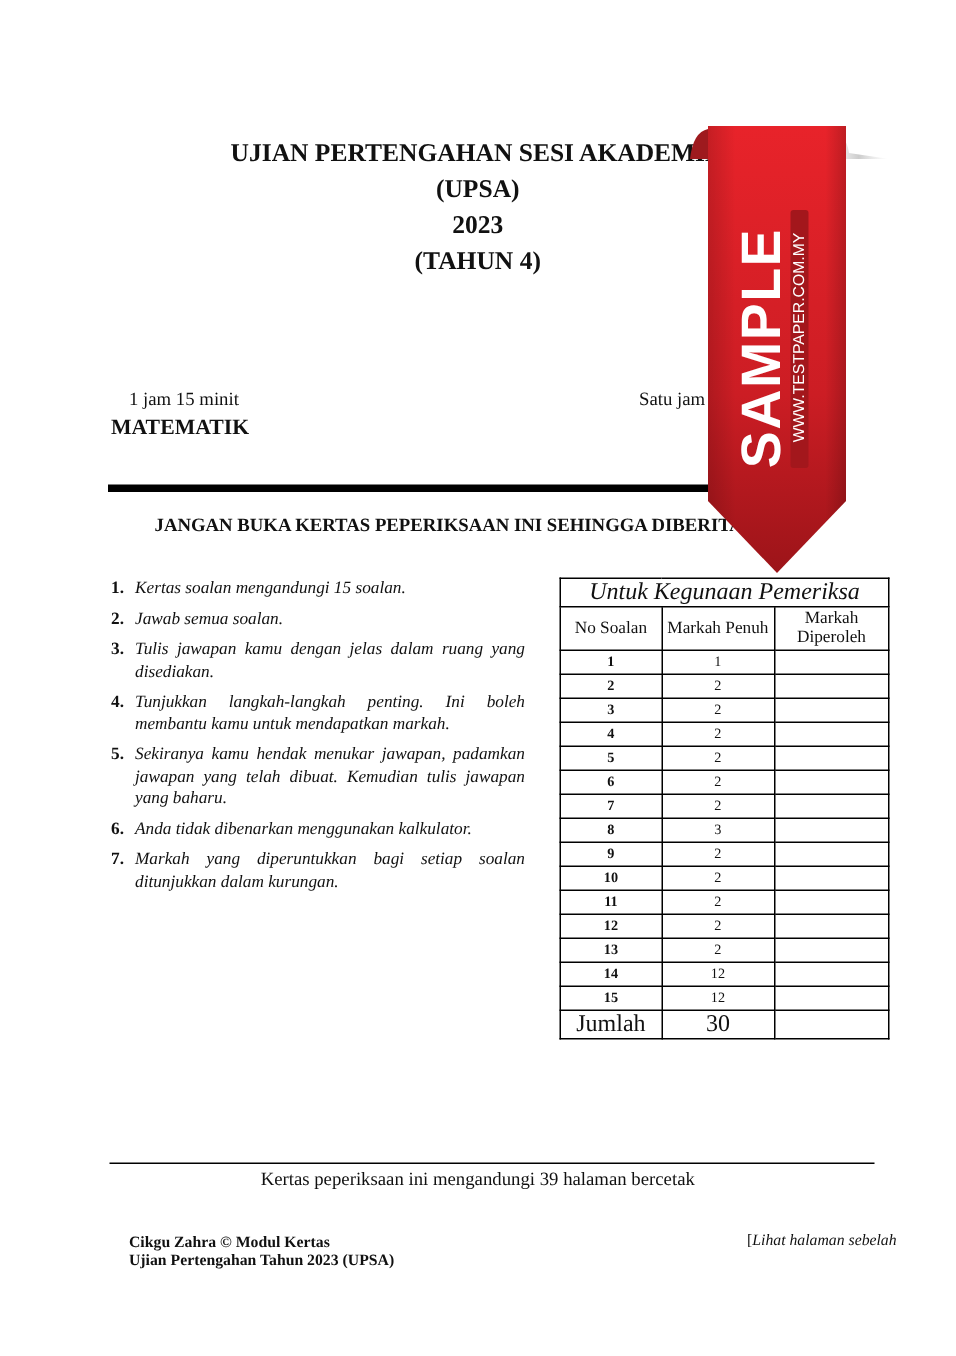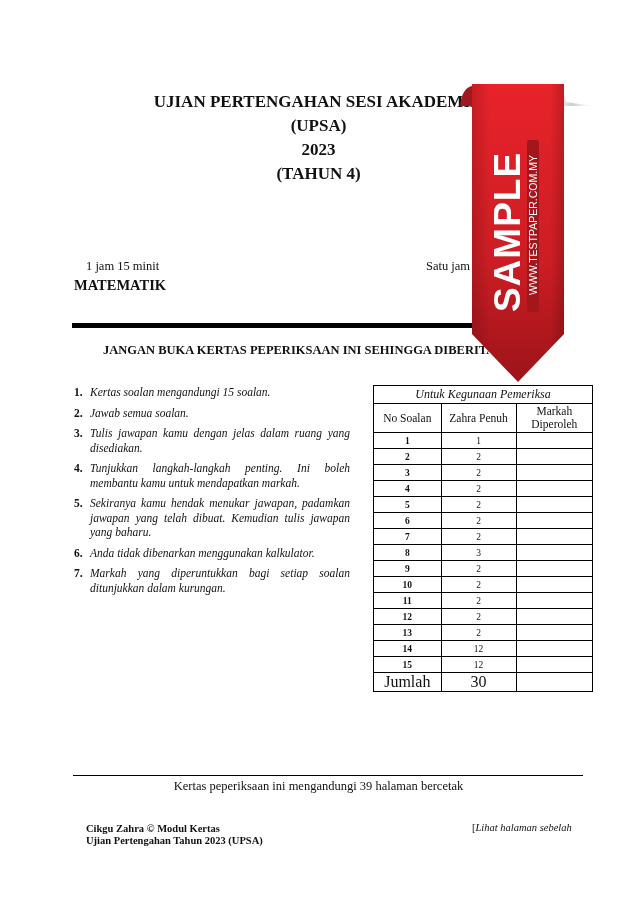--- a/index.html
+++ b/index.html
@@ -11,30 +11,30 @@
   .duration { left:86px; top:259px; font-size:12.5px; }
   .duration-words { left:426px; top:259px; font-size:12.5px; }
   .thick-rule { left:72px; top:323px; width:489px; height:5px; background:#000; }
   .warning { left:103px; top:343px; font-weight:bold; font-size:12.5px; white-space:nowrap; }
   .instructions { left:74px; top:385px; width:276px; font-size:11.5px; font-style:italic; line-height:14.5px; }
   .instr { display:flex; margin-bottom:6px; }
   .instr .num { font-style:normal; font-weight:bold; width:16px; flex:none; }
   .instr .txt { text-align:justify; flex:1; }
   table.marks { position:absolute; left:373px; top:385px; width:220px; border-collapse:collapse; font-size:11px; }
   table.marks td, table.marks th { border:1px solid #000; text-align:center; padding:0; font-weight:normal; }
-  table.marks .cap { font-style:italic; font-size:12px; height:17px; }
+  table.marks .cap { font-style:italic; font-size:16px; height:17px; }
   table.marks .hdr { height:28px; line-height:13px; font-size:11.5px; }
   table.marks td { height:15px; font-size:9.5px; }
   table.marks td.no { font-weight:bold; }
   table.marks tr.total td { height:17px; font-weight:normal; font-size:16px; }
   .c1 { width:67px; } .c2 { width:75px; } .c3 { width:76px; }
   .bottom-rule { left:73px; top:775px; width:510px; height:1px; background:#000; }
   .page-count { left:0; width:637px; top:779px; text-align:center; font-size:12.5px; }
   .footer-left { left:74px; top:823px; font-weight:bold; font-size:10.5px; line-height:12px;margin-left:12px; }
-  .footer-right { left:452px; top:822px; font-size:10.5px;padding-left:20px; }
+  .footer-right { left:478px; top:822px; font-size:10.5px;padding-left:20px; }
   .footer-right i { font-style:italic; }
   
   .ribbon-fold { left:460px; top:84px; width:133px; height:22px; }
   .ribbon { left:472px; top:84px; width:92px; height:298px; }
 </style>
 </head>
 <body>
 
 <div class="abs title-block">
   <div>UJIAN PERTENGAHAN SESI AKADEMIK</div>
@@ -81,21 +81,21 @@
     </div>
 </div>
 
 <table class="marks">
   <tbody>
       <tr>
         <th colspan="3" class="cap">Untuk Kegunaan Pemeriksa</th>
       </tr>
   <tr>
     <th class="hdr c1">No Soalan</th>
-    <th class="hdr c2">Zahra Penuh</th>
+    <th class="hdr c2">Markah Penuh</th>
     <th class="hdr c3">Markah Diperoleh</th>
   </tr>
   <tr>
         <td class="no">1</td>
         <td>1</td>
         <td></td>
       </tr>
   <tr>
         <td class="no">2</td>
         <td>2</td>

